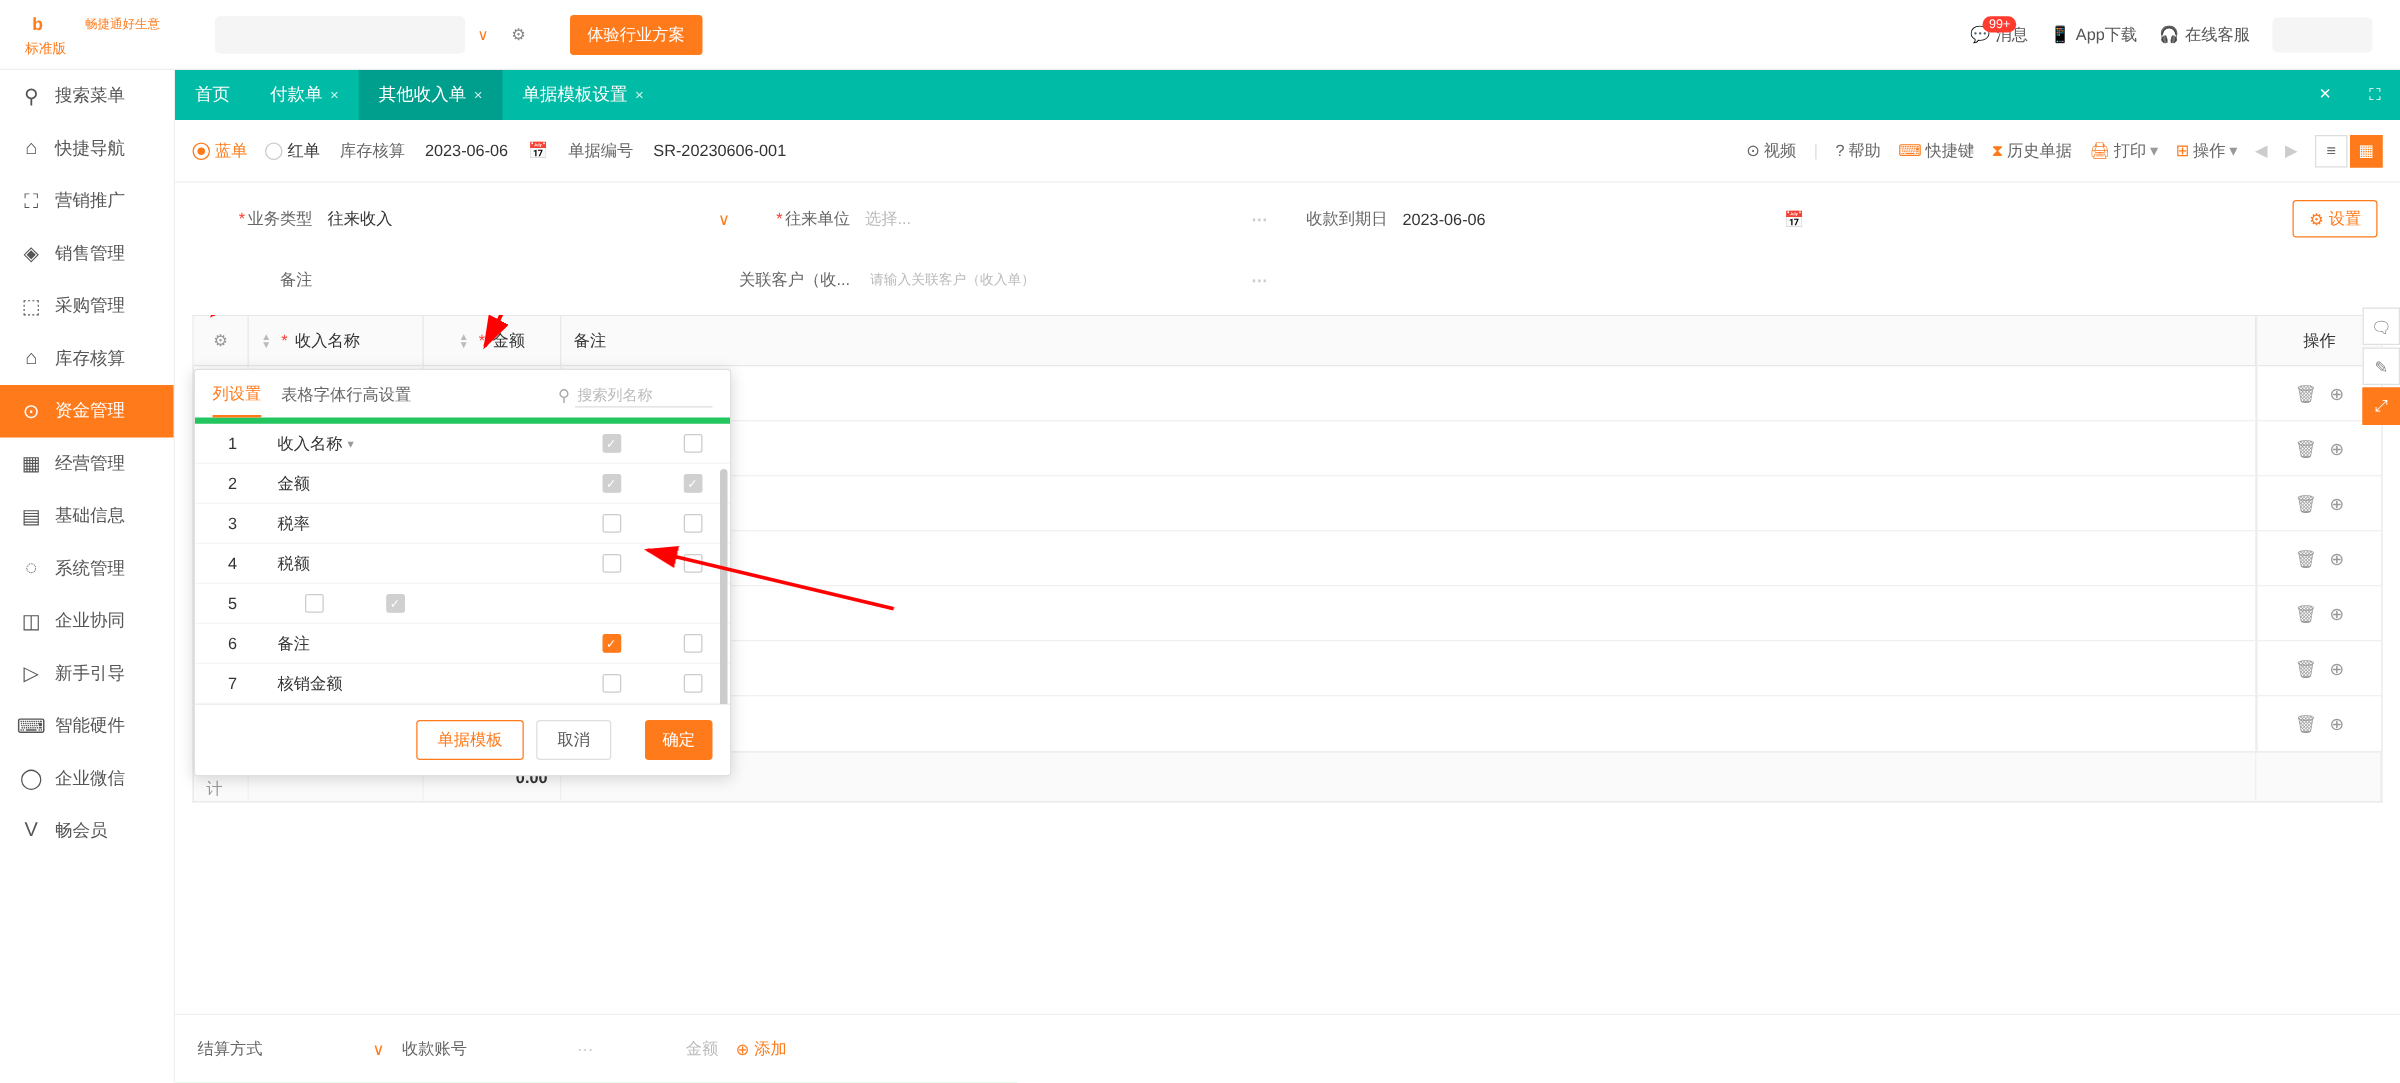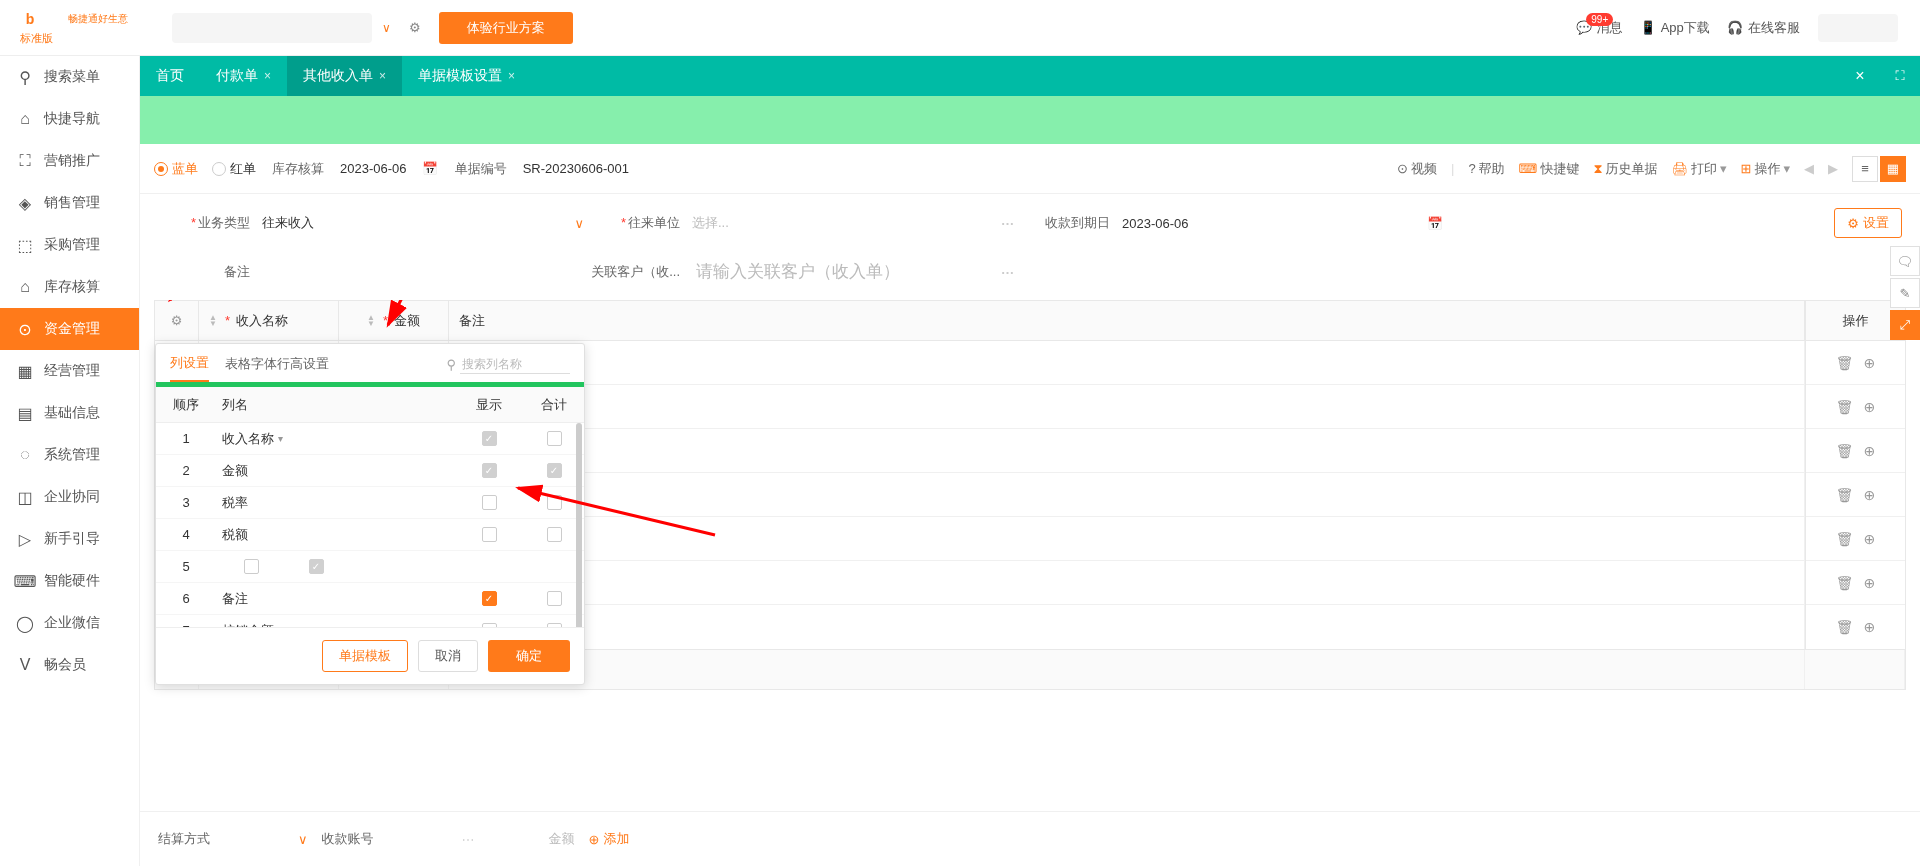--- a/index.html
+++ b/index.html
@@ -9,38 +9,38 @@
     .header { height: 56px; display: flex; align-items: center; padding: 0 12px; border-bottom: 1px solid #eee; }
     .logo-area { width: 140px; display: flex; flex-direction: column; align-items: flex-start; padding-left: 8px; }
     .logo { display: flex; align-items: center; gap: 4px; }
     .logo-icon { width: 20px; height: 20px; border-radius: 4px; background: #fff; display: flex; align-items: center; justify-content: center; color: #ff7a1a; font-weight: bold; font-size: 14px; }
     .logo-text { color: #ff7a1a; font-size: 10px; font-weight: 500; margin-left: 24px; }
     .logo-sub { color: #ff7a1a; font-size: 11px; margin-top: 2px; }
     .header-search { flex: 0 0 auto; margin-left: 20px; display: flex; align-items: center; gap: 10px; }
     .header-search-box { width: 200px; height: 30px; background: #f5f5f5; border-radius: 4px; }
     .chevron-down { color: #ff7a1a; font-size: 12px; }
     .gear-btn { width: 28px; height: 28px; display: flex; align-items: center; justify-content: center; color: #888; cursor: pointer; }
-    .btn-orange { background: #ff7a1a; color: #fff; border: none; padding: 7px 28px; border-radius: 3px; cursor: pointer; font-size: 13px; }
+    .btn-orange { background: #ff7a1a; color: #fff; border: none; padding: 7px 14px; border-radius: 3px; cursor: pointer; font-size: 13px; margin-left: 17px; }
     .header-spacer { flex: 1; }
     .header-right { display: flex; align-items: center; gap: 18px; padding-right: 10px; }
     .hr-item { display: flex; align-items: center; gap: 4px; color: #555; font-size: 13px; cursor: pointer; position: relative; }
     .badge { position: absolute; top: -6px; left: 10px; background: #ff3b30; color: #fff; font-size: 10px; padding: 1px 5px; border-radius: 8px; }
     .avatar-box { width: 80px; height: 28px; background: #f5f5f5; border-radius: 4px; }
     
     
     .layout { display: flex; height: calc(100vh - 56px); }
     
     
     .sidebar { width: 140px; background: #fff; border-right: 1px solid #f0f0f0; overflow-y: auto; flex-shrink: 0; }
     .sidebar-item { display: flex; align-items: center; gap: 10px; padding: 12px 16px; color: #555; cursor: pointer; font-size: 14px; }
     .sidebar-item.active { background: #ff7a1a; color: #fff; }
     .sidebar-icon { width: 18px; height: 18px; display: flex; align-items: center; justify-content: center; font-size: 16px; }
     
     
-    .main { flex: 1; display: flex; flex-direction: column; background: #86efac; overflow: hidden; position: relative; gap: 48px; }
+    .main { flex: 1; display: flex; flex-direction: column; background: #86efac; overflow: hidden; position: relative; }
     
     
     .tabs { height: 40px; background: #00bba5; display: flex; align-items: center; }
     .tab { padding: 0 16px; height: 40px; display: flex; align-items: center; gap: 6px; color: #fff; cursor: pointer; font-size: 14px; }
     .tab.active { background: #009e8c; }
     .tab-close { font-size: 12px; opacity: 0.8; }
     .tabs-spacer { flex: 1; }
     .tabs-close-all { width: 40px; height: 40px; display: flex; align-items: center; justify-content: center; color: #fff; cursor: pointer; font-size: 16px; }
     .tabs-expand { width: 40px; height: 40px; display: flex; align-items: center; justify-content: center; color: #fff; cursor: pointer; }
     
@@ -66,21 +66,21 @@
     .view-btn.active { background: #ff7a1a; color: #fff; border-color: #ff7a1a; }
     
     
     .form-area { padding: 14px 18px; display: flex; flex-direction: column; gap: 20px; }
     .form-row { display: flex; align-items: center; gap: 0; }
     .form-group { display: flex; align-items: center; flex: 1; min-width: 0; }
     .fg-lg { flex: 0 0 430px; }
     .fg-md { flex: 0 0 430px; }
     .form-label { width: 100px; text-align: right; color: #666; font-size: 13px; padding-right: 8px; flex-shrink: 0; }
     .req { color: #ff3b30; margin-right: 2px; }
-    .form-input { flex: 1; height: 28px; border: none; border-bottom: 1px solid transparent; padding: 0 4px; font-size: 17px; color: #333; }
+    .form-input { flex: 1; height: 28px; border: none; border-bottom: 1px solid transparent; padding: 0 4px; font-size: 11px; color: #333; }
     .form-input::placeholder { color: #bbb; }
     .form-select { flex: 1; display: flex; align-items: center; justify-content: space-between; padding: 0 4px; height: 28px; }
     .select-placeholder { color: #bbb; }
     .more-dots { color: #ccc; font-weight: bold; }
     .btn-outline-orange { border: 1px solid #ff7a1a; color: #ff7a1a; background: #fff; padding: 5px 12px; border-radius: 3px; cursor: pointer; display: flex; align-items: center; gap: 4px; font-size: 13px; }
     
     
     .data-area { flex: 1; display: flex; flex-direction: column; padding: 0 14px; overflow: hidden; position: relative; }
     .data-table { display: flex; border: 1px solid #e8e8e8; }
     .dt-left { flex: 1; }
@@ -474,26 +474,20 @@
           <div class="popover">
             <div class="pop-tabs">
               <div class="pop-tab active">列设置</div>
               <div class="pop-tab">表格字体行高设置</div>
               <div class="pop-search">
                 <span style="color:#aaa">⚲</span>
                 <input class="pop-search-input" placeholder="搜索列名称" style="">
               </div>
             </div>
             <div class="pop-table" style="position:relative">
-              <div class="pt-header">
-                <div class="pt-seq">顺序</div>
-                <div class="pt-name">列名</div>
-                <div class="pt-show">显示</div>
-                <div class="pt-sum">合计</div>
-              </div>
               <div class="pt-row">
                   <div class="pt-seq">1</div>
                   <div class="pt-name">
                     <span>收入名称</span>
                     <span style="color:#999;font-size:10px">▾</span>
                   </div>
                   <div class="pt-show">
                     <span class="chk checked-gray">✓</span>
                   </div>
                   <div class="pt-sum">

